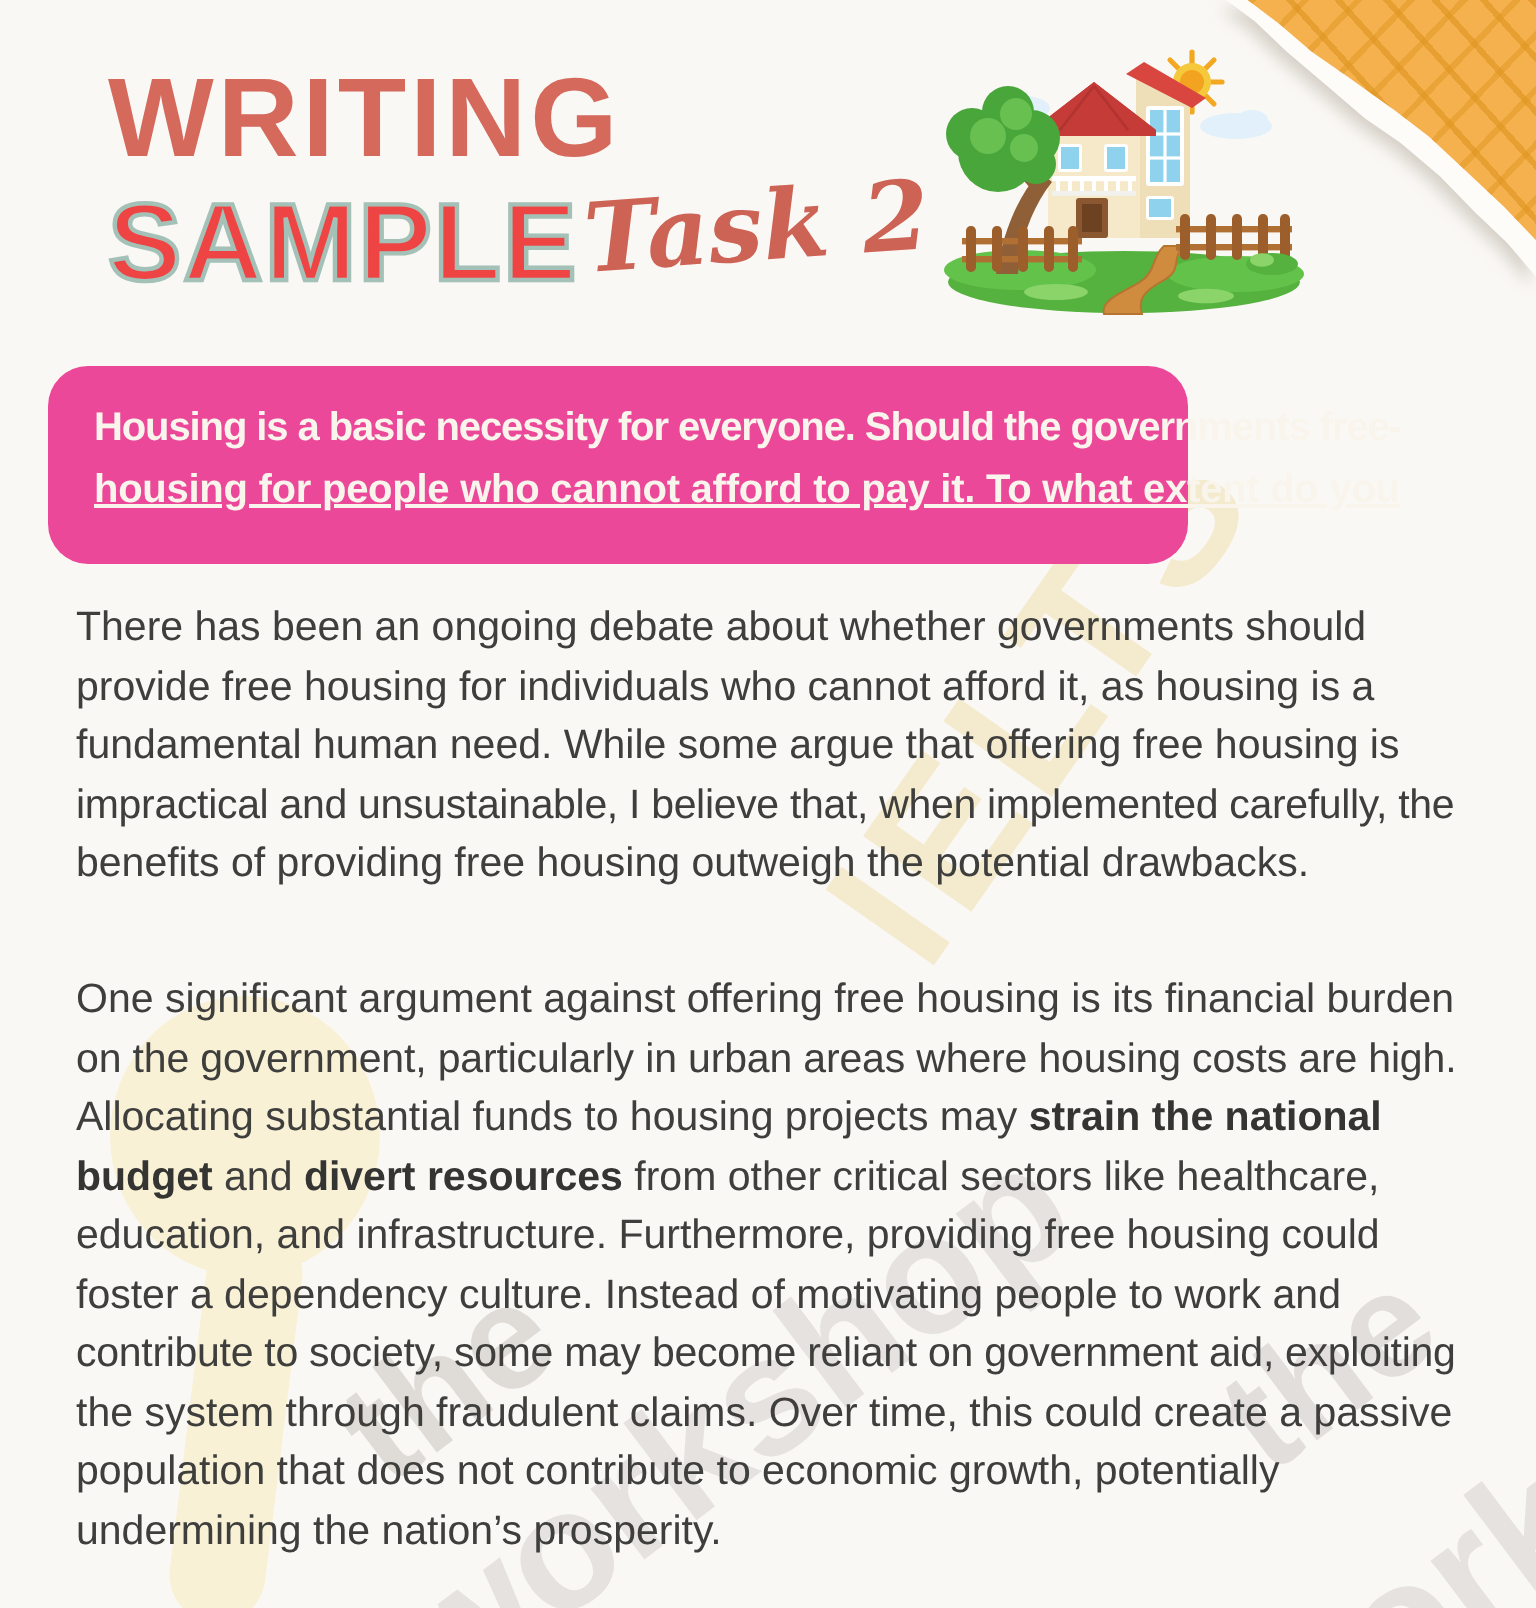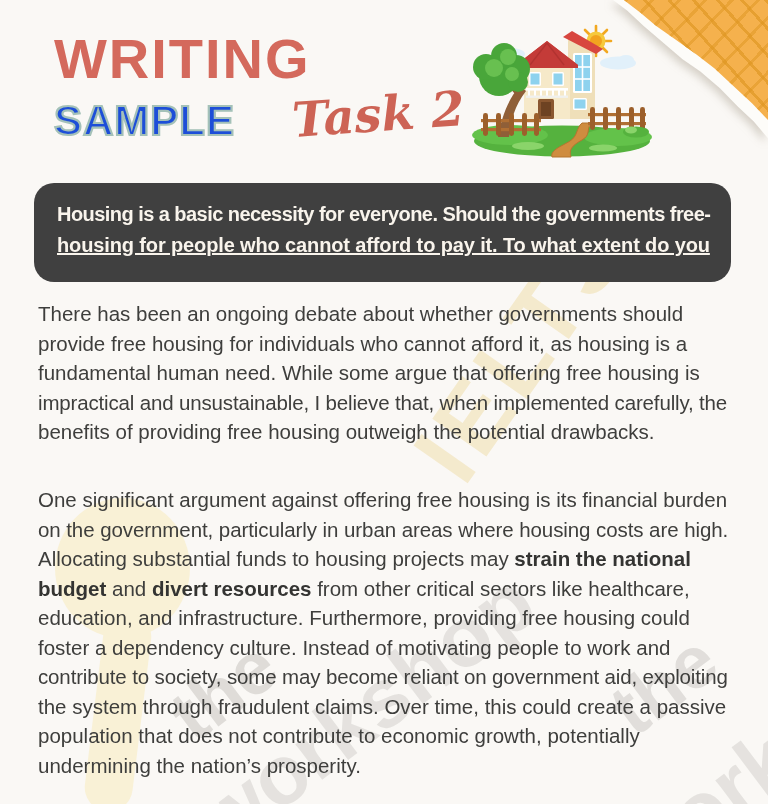--- a/index.html
+++ b/index.html
@@ -31,31 +31,31 @@
   .wm-gray { color:#93908a; }
   .wm-the-1 { left:168px; top:648px; font-size:74px; opacity:.26; transform:rotate(-37deg); }
   .wm-workshop-1 { left:178px; top:792px; font-size:84px; opacity:.2; transform:rotate(-37deg); transform-origin:0 0; }
   .wm-the-2 { left:608px; top:642px; font-size:74px; opacity:.24; transform:rotate(-37deg); }
   .wm-workshop-2 { left:598px; top:828px; font-size:84px; opacity:.2; transform:rotate(-37deg); transform-origin:0 0; }
 
   
   .word-writing { position:absolute; left:54px; top:30px; z-index:2;
     font-size:56px; line-height:58px; font-weight:700; letter-spacing:2px; color:#d4695c; }
   .word-sample { position:absolute; left:54px; top:92px; z-index:2;
-    font-size:42px; line-height:58px; font-weight:800; letter-spacing:1px;
-    color:#1d4ed8; -webkit-text-stroke:2.2px #a4c1b8; }
+    font-size:55px; line-height:58px; font-weight:800; letter-spacing:1px;
+    color:#ef4444; -webkit-text-stroke:2.2px #a4c1b8; }
   .task-script { position:absolute; left:292px; top:84px; z-index:2;
     font-family:"DejaVu Serif", serif; font-style:italic; font-weight:bold;
     font-size:48px; line-height:60px; color:#cd6355; transform:rotate(-4deg); }
 
   .house-svg { position:absolute; left:468px; top:24px; width:192px; height:136px; z-index:2; }
 
   
-  .prompt-box { position:absolute; left:34px; top:183px; width:697px; height:99px; z-index:2;
-    background:#404040; border-radius:20px; padding:16px 23px; box-sizing:border-box; }
+  .prompt-box { position:absolute; left:24px; top:183px; width:570px; height:99px; z-index:2;
+    background:#ec4899; border-radius:20px; padding:16px 23px; box-sizing:border-box; }
   .prompt-box .jline { font-size:20px; font-weight:bold; color:#f9f4ec; line-height:31px; }
 
   
   .para { position:absolute; left:38px; width:692px; z-index:2; color:#3e3e3c; }
   .para-1 { top:299px; }
   .para-2 { top:485px; }
   .para .jline { font-size:20.5px; line-height:29.5px; }
   .jline { white-space:nowrap; }
   .jline b { font-weight:700; color:#343432; }
 </style>

